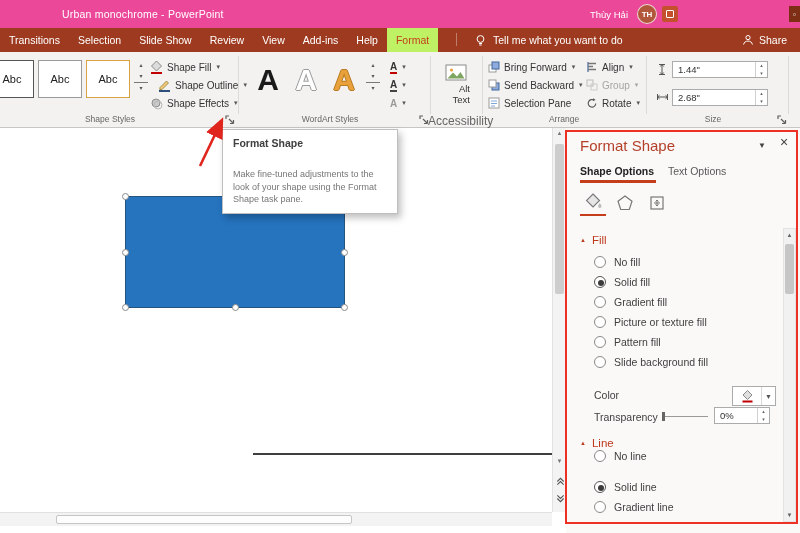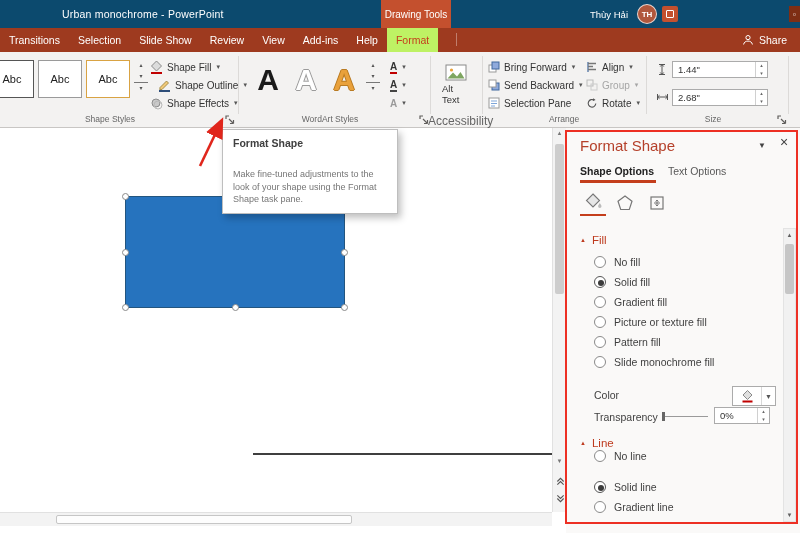--- a/index.html
+++ b/index.html
@@ -1,21 +1,21 @@
 <!DOCTYPE html>
 <html><head>
 <meta charset="utf-8">
 <style>
   *{margin:0;padding:0;box-sizing:border-box;font-family:"Liberation Sans",sans-serif;}
   html,body{width:800px;height:533px;background:#fff;overflow:hidden;}
   .screen{position:relative;width:800px;height:533px;overflow:hidden;background:#fff;}
   .abs{position:absolute;}
 
   
-  .titlebar{position:absolute;left:0;top:0;width:800px;height:28px;background:#0c4a6e;color:#fff;}
+  .titlebar{position:absolute;left:0;top:0;width:800px;height:28px;background:#ec4899;color:#fff;}
   .doc-title{position:absolute;left:62px;top:8px;font-size:10.5px;letter-spacing:.2px;}
   .ctx-tools{position:absolute;left:381px;top:0;width:70px;height:28px;background:#C4502E;color:#fff;
              font-size:10px;display:flex;align-items:center;justify-content:center;}
   .user-name{position:absolute;left:590px;top:9px;font-size:9.5px;}
   .avatar{position:absolute;left:637px;top:4px;width:20px;height:20px;border-radius:50%;
           background:#B0573C;border:1px solid rgba(255,255,255,.75);color:#fff;font-size:8px;
           display:flex;align-items:center;justify-content:center;font-weight:bold;}
   .tb-icon1{position:absolute;left:662px;top:6px;width:16px;height:16px;background:#C4502E;border-radius:2px;
             display:flex;align-items:center;justify-content:center;}
   .tb-box{width:8px;height:8px;border:1px solid #fff;border-radius:1px;display:block;}
@@ -49,21 +49,21 @@
   .bigA{position:absolute;top:4px;width:36px;height:48px;text-align:center;font-size:30px;font-weight:bold;
         line-height:48px;cursor:pointer;}
   .wa1{color:#1a1a1a;}
   .wa2{color:#fff;text-shadow:0 1px 0 #9a9a9a,0 -1px 0 #9a9a9a,1px 0 0 #9a9a9a,-1px 0 0 #9a9a9a;}
   .wa3{color:#E9A13B;text-shadow:0 1px 0 #B97B23,0 -1px 0 #B97B23,1px 0 0 #B97B23,-1px 0 0 #B97B23;}
   .waSmall{display:inline-block;font-size:10px;font-weight:bold;color:#333;line-height:11px;}
   .u-red{border-bottom:2px solid #C00000;}
   .u-dark{border-bottom:2px solid #444;}
   .alttext{position:absolute;left:434px;top:5px;width:44px;height:56px;display:flex;flex-direction:column;
            align-items:center;justify-content:center;gap:3px;cursor:pointer;}
-  .alttext .lbl{width:28px;text-align:left;font-size:9.5px;color:#333;line-height:1.15;}
+  .alttext .lbl{width:28px;text-align:right;font-size:9.5px;color:#333;line-height:1.15;}
   .sizefield{position:absolute;width:96px;height:17px;background:#fff;border:1px solid #ABABAB;display:flex;align-items:center;}
   .sizefield .val{font-size:9.5px;color:#333;padding-left:5px;flex:1;}
   .spin{width:12px;height:100%;border-left:1px solid #D0D0D0;display:flex;flex-direction:column;cursor:pointer;}
   .spin span{flex:1;font-size:5px;color:#666;text-align:center;line-height:7px;}
 
   
   .canvas{position:absolute;left:0;top:128px;width:552px;height:384px;background:#fff;overflow:hidden;}
   .shape{position:absolute;left:125px;top:68px;width:220px;height:112px;background:#2673BE;border:1px solid #23557F;}
   .handle{position:absolute;width:7px;height:7px;border-radius:50%;background:#fff;border:1px solid #8a8a8a;}
   .slide-line{position:absolute;left:253px;top:325px;width:299px;height:2px;background:#3F3F3F;}
@@ -116,41 +116,47 @@
   .pscroll .arr{position:absolute;left:0;width:11px;text-align:center;font-size:6px;color:#606060;cursor:pointer;}
   .pscroll .thumb{position:absolute;left:1px;top:15px;width:9px;height:50px;background:#C6C6C6;border-radius:2px;}
 </style>
 </head>
 <body>
 
 <div class="screen">
 
   <div class="titlebar">
     <div class="doc-title">Urban monochrome  -  PowerPoint</div>
-    <div class="ctx-tools">Drawing Tools</div>
     <div class="user-name">Thùy Hải</div>
     <div class="avatar">TH</div>
     <div class="tb-icon1">
         <span class="tb-box"></span>
       </div>
     <div class="tb-icon2">▫</div>
   </div>
 
   <div class="tabfill"></div>
   <div class="tabrow">
     <div class="tab">Transitions</div>
     <div class="tab">Selection</div>
     <div class="tab">Slide Show</div>
     <div class="tab">Review</div>
     <div class="tab">View</div>
     <div class="tab">Add-ins</div>
     <div class="tab">Help</div>
     <div class="tab active">Format</div>
   </div>
   <div class="tab-div"></div>
+  <div class="tellme">
+    <svg width="13" height="13" viewBox="0 0 13 13">
+      <circle cx="6.5" cy="5" r="3.4" fill="none" stroke="#fff" stroke-width="1"></circle>
+      <path d="M5 9.5h3M5.3 11h2.4" stroke="#fff" stroke-width="1" fill="none"></path>
+    </svg>
+    <span>Tell me what you want to do</span>
+  </div>
   <div class="share">
     <svg width="12" height="12" viewBox="0 0 12 12">
       <circle cx="6" cy="3.6" r="2.1" fill="none" stroke="#fff" stroke-width="1"></circle>
       <path d="M1.6 10.5c.4-2.4 2.2-3.4 4.4-3.4s4 1 4.4 3.4" fill="none" stroke="#fff" stroke-width="1"></path>
     </svg>
     <span>Share</span>
   </div>
 
   <div class="ribbon">
     <div class="sep" style="left:238px"></div>
@@ -404,21 +410,21 @@
     <div class="radio-row" style="left:28px;top:188px">
       <span class="radio"></span>
       <span class="rlabel">Picture or texture fill</span>
     </div>
     <div class="radio-row" style="left:28px;top:208px">
       <span class="radio"></span>
       <span class="rlabel">Pattern fill</span>
     </div>
     <div class="radio-row" style="left:28px;top:228px">
       <span class="radio"></span>
-      <span class="rlabel">Slide monochrome fill</span>
+      <span class="rlabel">Slide background fill</span>
     </div>
 
     <div class="rlabel abs" style="left:28px;top:261px">Color</div>
     <div class="colorbtn" style="top:258px">
       <span class="lft">
         <svg width="13" height="14" viewBox="0 0 13 14">
           <path d="M6.5 1.5 11 6 6.5 10.5 2 6 Z" fill="#E0E0E0" stroke="#8a8a8a" stroke-width="1"></path>
           <rect x="1.5" y="11.5" width="10" height="2" fill="#C00000"></rect>
         </svg>
       </span>

